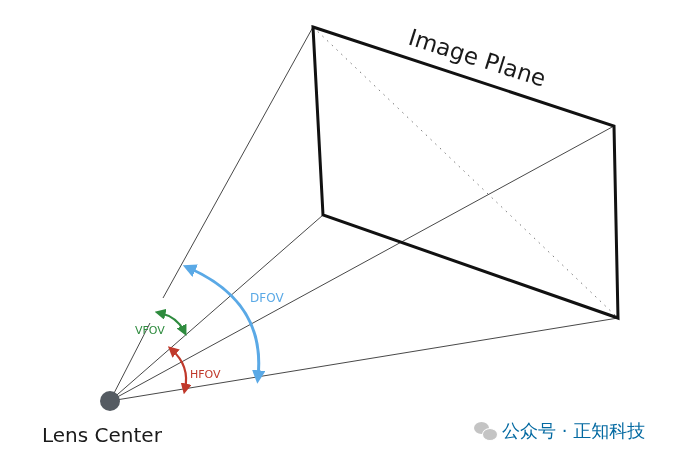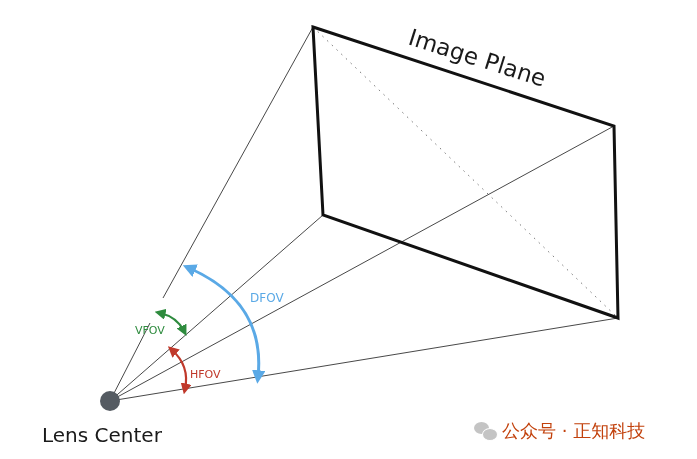--- a/index.html
+++ b/index.html
@@ -1,19 +1,19 @@
 <!DOCTYPE html>
 <html><head>
 <meta charset="utf-8">
 <style>
   html, body { margin: 0; padding: 0; background: #ffffff; }
   body { width: 697px; height: 459px; position: relative; overflow: hidden; font-family: "DejaVu Sans", sans-serif; }
   svg { position: absolute; left: 0; top: 0; }
   .lbl { font-family: "DejaVu Sans", sans-serif; }
-  .wm { position: absolute; left: 474px; top: 419px; display: flex; align-items: center; gap: 6px; color: #c2410c; font-size: 18px; font-family: "DejaVu Sans", sans-serif; }
+  .wm { position: absolute; left: 474px; top: 419px; display: flex; align-items: center; gap: 6px; color: #0369a1; font-size: 18px; font-family: "DejaVu Sans", sans-serif; }
   .wm-icon { width: 22px; height: 18px; position: relative; }
   .wm-icon .b1 { position: absolute; left: 0; top: 0; width: 15px; height: 12px; border-radius: 50%; background: #c4c4c4; }
   .wm-icon .b2 { position: absolute; left: 8px; top: 6px; width: 14px; height: 11px; border-radius: 50%; background: #c4c4c4; border: 1px solid #fff; }
 </style>
 </head>
 <body>
 
 <svg width="697" height="459" viewBox="0 0 697 459">
   <defs>
     <marker id="arG" viewBox="0 0 10 10" refX="5" refY="5" markerWidth="5" markerHeight="5" orient="auto-start-reverse">

